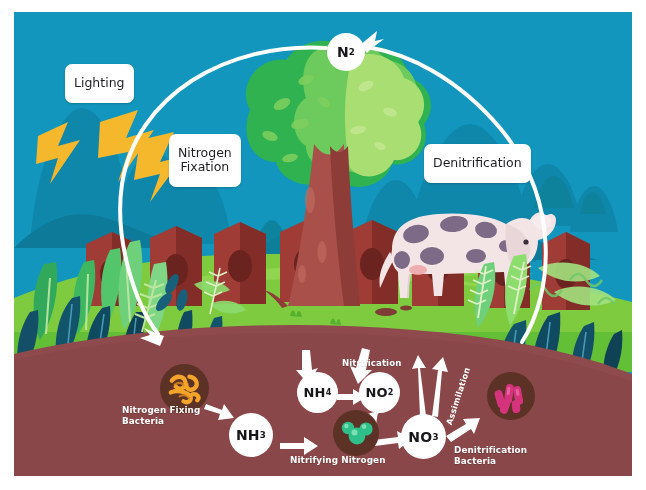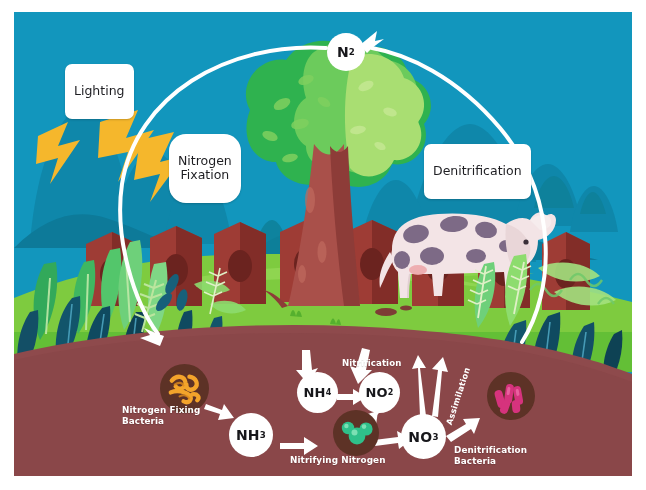--- a/index.html
+++ b/index.html
@@ -4,21 +4,21 @@
 <style>
   html,body{margin:0;padding:0;background:#ffffff;}
   body{font-family:"DejaVu Sans", sans-serif;}
   #stage{position:relative;width:646px;height:490px;overflow:hidden;background:#ffffff;}
   #scene{position:absolute;left:14px;top:12px;width:618px;height:464px;overflow:hidden;background:#1296bd;}
   .lay{position:absolute;left:0;top:0;width:100%;height:100%;}
   .lay svg{display:block;width:100%;height:100%;}
 
   
   .chip{position:absolute;background:#ffffff;border-radius:7px;
-        padding:20px 9px;color:#1e1e22;font-size:12.5px;line-height:1.18;
+        padding:12px 9px;color:#1e1e22;font-size:12.5px;line-height:1.18;
         text-align:center;white-space:pre-line;font-weight:400;
         box-shadow:0 1px 2px rgba(0,0,0,.18);}
   .chip.two{line-height:1.15;}
 
   
   .mol{position:absolute;background:#ffffff;border-radius:50%;
        display:flex;align-items:center;justify-content:center;
        color:#17171b;font-weight:700;letter-spacing:.2px;}
   .mol sub{font-size:.62em;font-weight:700;vertical-align:-.22em;}
 
@@ -398,19 +398,19 @@
 
   <div class="cap n" style="left:440px;top:405px;width:118px;margin-top:28px;">Denitrification
 Bacteria</div>
 
   <div class="cap" style="left:328px;top:346px;width:90px;">Nitrification</div>
 
   <div class="assim" style="left:430px;top:411px;">Assimilation</div>
 
   <div class="chip" style="left:51px;top:52px;">Lighting</div>
 
-  <div class="chip two" style="left:155px;top:122px;border-radius:17px;">Nitrogen
+  <div class="chip two" style="left:155px;top:122px;">Nitrogen
 Fixation</div>
 
   <div class="chip" style="left:410px;top:132px;">Denitrification</div>
 
  </div>
 </div>
 
 </body></html>

